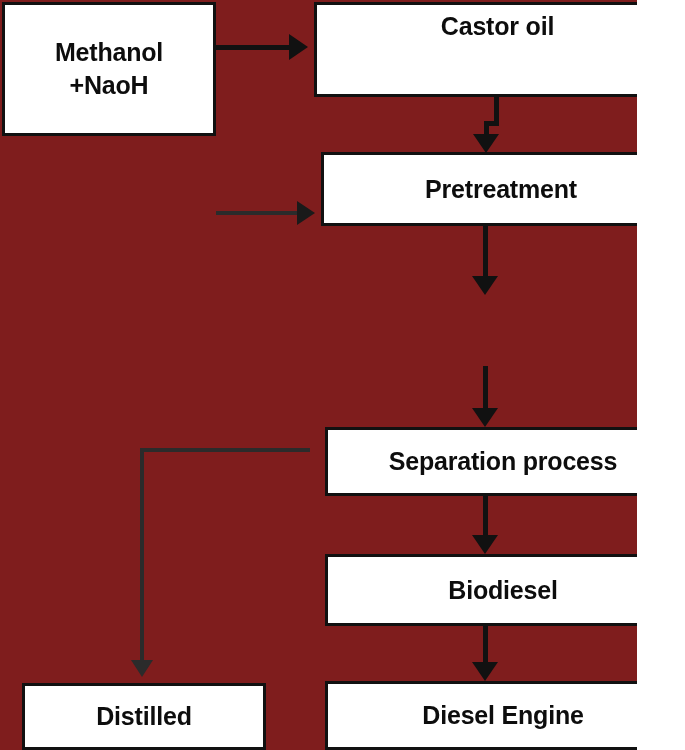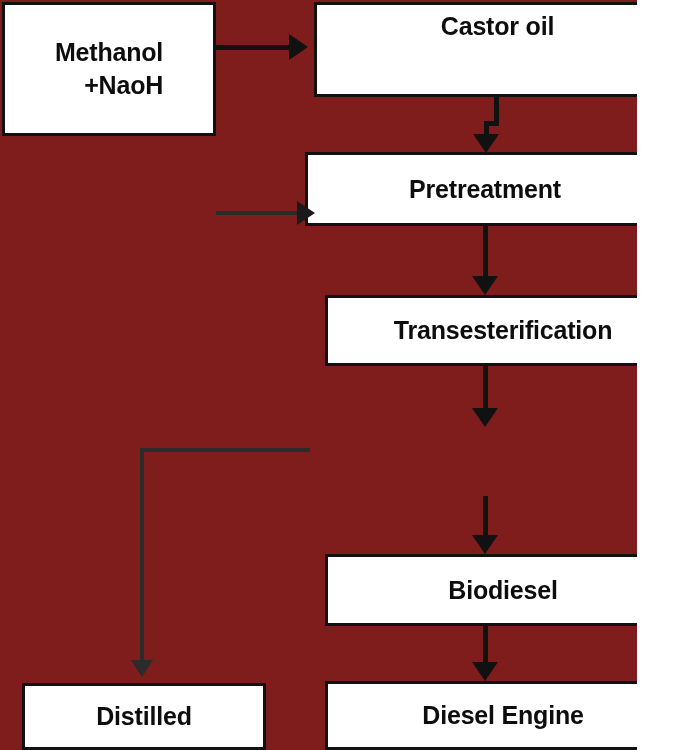--- a/index.html
+++ b/index.html
@@ -29,21 +29,21 @@
     color: #0d0d0d;
     font-weight: bold;
     line-height: 1.32;
     font-size: 25px;
     letter-spacing: -0.2px;
   }
   .node span {
     display: block;
     padding: 0 6px;
   }
-  .node .line2 { display: block; text-align: right; }
+  .node .line2 { display: block; }
 
   
   .conn-v {
     position: absolute;
     background: #111111;
     width: 5px;
   }
   .conn-h {
     position: absolute;
     background: #111111;
@@ -91,28 +91,28 @@
       <span class="line1">Methanol</span>
       <span class="line2">+NaoH</span>
     </span>
   </div>
 
   <div class="node" style="left:314px; top:2px; width:367px; height:95px; align-items:flex-start; padding-top:5px;">
     <span>Castor oil</span>
   </div>
 
 
-  <div class="node" style="left:305px; top:152px; width:360px; height:74px;">
+  <div class="node" style="left:321px; top:152px; width:360px; height:74px;">
     <span>Pretreatment</span>
   </div>
 
-  <div class="node" style="left:325px; top:295px; width:356px; height:71px;">
-    <span>Transesterification</span>
+
+  <div class="node" style="left:325px; top:427px; width:356px; height:69px;">
+    <span>Separation process</span>
   </div>
-
 
   <div class="node" style="left:325px; top:554px; width:356px; height:72px;">
     <span>Biodiesel</span>
   </div>
 
   <div class="node" style="left:325px; top:681px; width:356px; height:69px;">
     <span>Diesel Engine</span>
   </div>
 
   <div class="node" style="left:22px; top:683px; width:244px; height:67px;">

